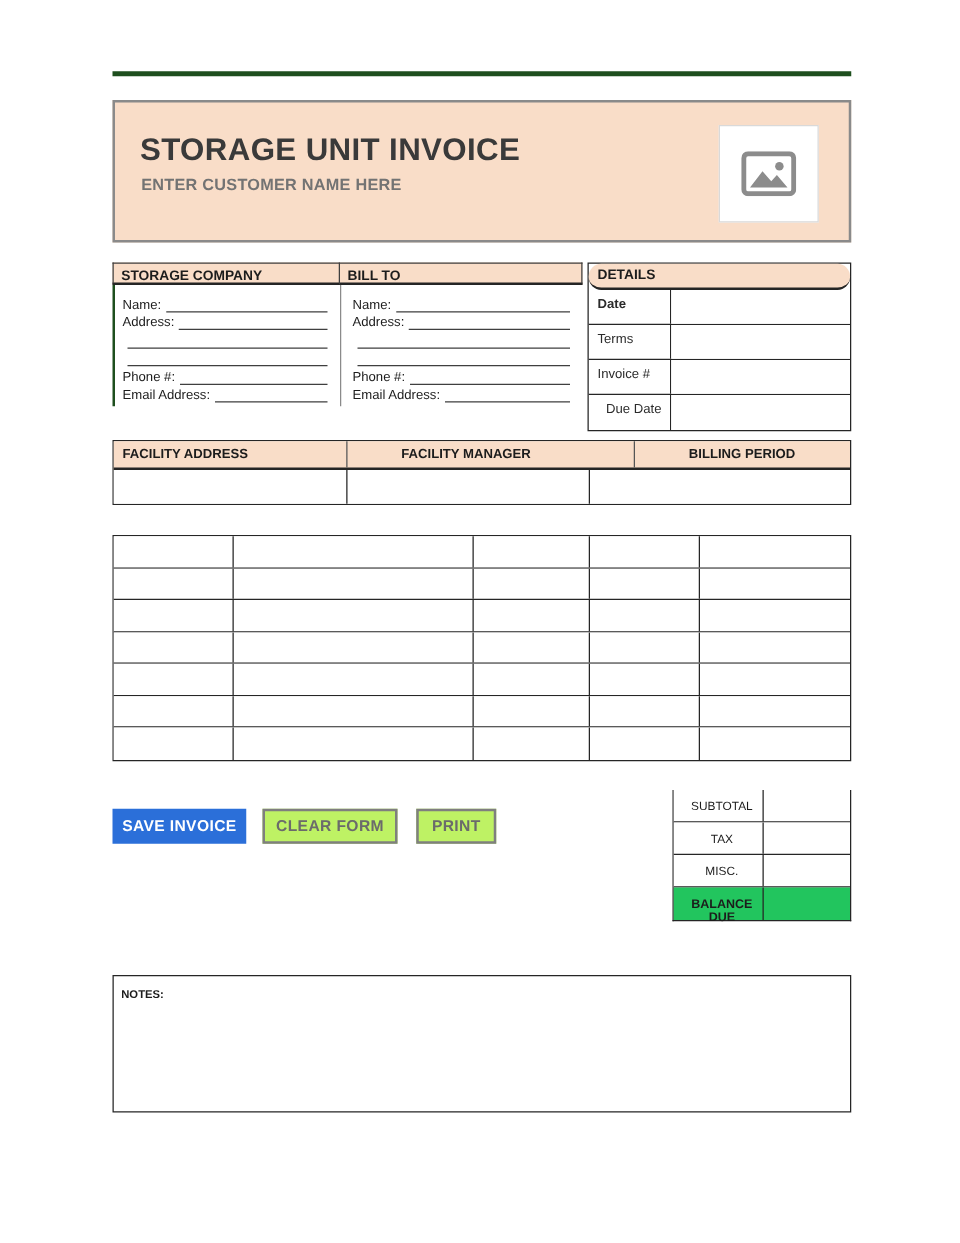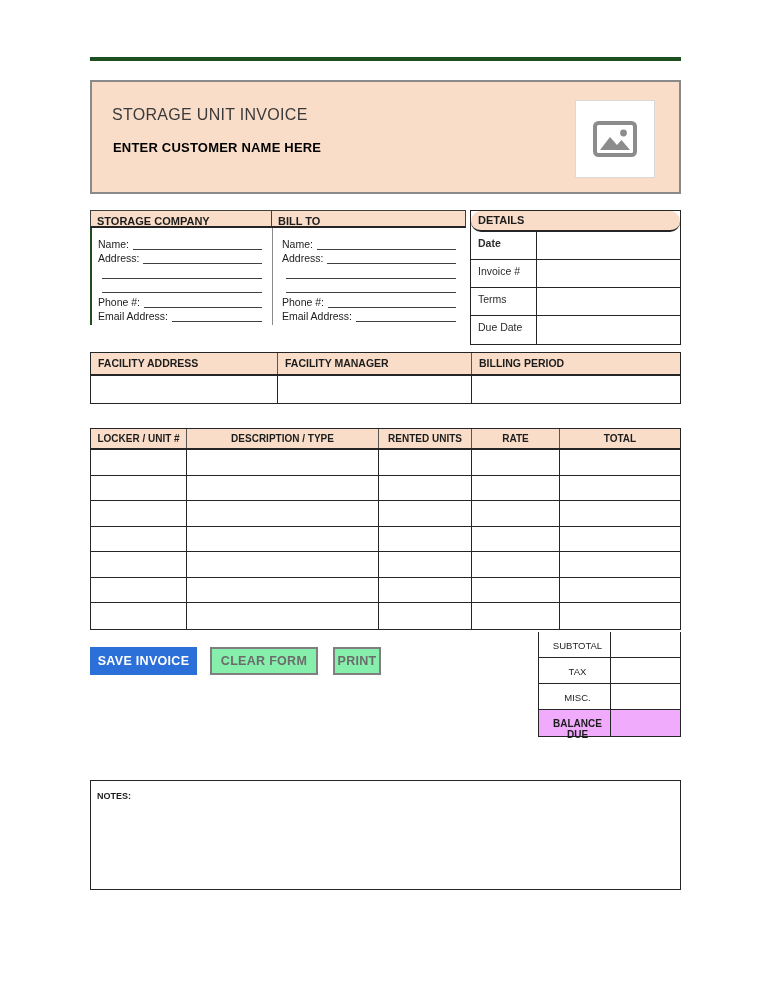--- a/index.html
+++ b/index.html
@@ -11,26 +11,26 @@
 
   
   .green-rule { position:absolute; left:90px; top:57px; width:591px; height:3.5px; background:#1e4f1e; }
 
   
   .header-box {
     position:absolute; left:90px; top:80px; width:591px; height:114px;
     background:#f9ddc8; border:2px solid #8a8a8a;
   }
   .header-title {
-    position:absolute; left:20px; top:24px; font-size:16px; font-weight:normal;
+    position:absolute; left:20px; top:24px; font-size:25px; font-weight:bold;
     color:#3a3a3a; letter-spacing:.3px; white-space:nowrap;
   }
   .header-subtitle {
     position:absolute; left:21px; top:58px; font-size:13px; font-weight:bold;
-    color:#000000; letter-spacing:.2px; white-space:nowrap;
+    color:#737373; letter-spacing:.2px; white-space:nowrap;
   }
   .logo-box {
     position:absolute; right:24px; top:18px; width:80px; height:78px;
     background:#ffffff; border:1px solid #d9d9d9;
     display:flex; align-items:center; justify-content:center;
   }
 
   
   .cb-table { position:absolute; left:90px; top:210px; width:376px; }
   .cb-head { display:flex; }
@@ -48,28 +48,28 @@
   .f-label { white-space:nowrap; padding-right:4px; line-height:11px; }
   .f-rule { flex:1; border-bottom:1px solid #3f3f3f; height:11px; }
 
   
   .details-table { position:absolute; left:470px; top:210px; width:211px; border:1.5px solid #252525; }
   .dt-head {
     height:21px; background:#f9ddc8; border-bottom:2px solid #252525;
     font-size:11px; font-weight:bold; padding:3px 7px; color:#1c1c1c;border-radius:10px;
   }
   .dt-row { display:flex; height:28px; border-bottom:1px solid #252525; }
-  .dt-row:last-child { border-bottom:none; }
+  .dt-row:last-child { border-bottom:none;text-align:center; }
   .dt-label { width:66px; border-right:1.5px solid #252525; font-size:10.5px; padding:5px 0 0 7px; }
   .dt-label.bold { font-weight:bold; }
   .dt-value { flex:1; background:#fff; }
 
   
   .facility-table { position:absolute; left:90px; top:352px; width:591px; border:1.5px solid #252525; }
-  .ft-head { display:flex; background:#f9ddc8; border-bottom:2px solid #252525; }
+  .ft-head { display:flex; background:#f9ddc8; border-bottom:2px solid #252525;gap:36px; }
   .ft-head-cell { height:21px; font-size:10.5px; font-weight:bold; padding:4px 7px; border-right:1px solid #555; color:#1c1c1c; }
   .ft-head-cell:last-child { border-right:none; }
   .ft-body { display:flex; height:27px; background:#fff; }
   .ft-cell { border-right:1px solid #252525; }
   .ft-cell:last-child { border-right:none; }
   .fc0 { width:187px; } .fc1 { width:194px; } .fc2 { flex:1; }
 
   
   .items-table { position:absolute; left:90px; top:428px; width:591px; border:1.5px solid #252525; }
   .it-head { display:flex; background:#f9ddc8; border-bottom:2px solid #252525; }
@@ -83,30 +83,30 @@
   .it-cell { border-right:1px solid #252525; }
   .it-cell:last-child { border-right:none; }
   .ic0 { width:96px; } .ic1 { width:192px; } .ic2 { width:93px; } .ic3 { width:88px; } .ic4 { flex:1; }
 
   
   .totals-table { position:absolute; left:538px; top:632px; width:143px; border:1.5px solid #252525; border-top:none;text-align:center; }
   .tot-row { display:flex; height:26px; border-bottom:1px solid #252525; background:#fff; }
   .tot-row:last-child { border-bottom:none; }
   .tot-label { width:72px; border-right:1.5px solid #252525; font-size:9.5px; padding:8px 0 0 6px; color:#1c1c1c; }
   .tot-value { flex:1; }
-  .tot-row.highlight { background:#f0abfc; }
+  .tot-row.highlight { background:#22c55e; }
   .tot-row.highlight .tot-label { font-weight:bold; font-size:10px; }
 
   
   .btn { position:absolute; top:647px; height:28px; font-family:"Liberation Sans", sans-serif;
          font-weight:bold; font-size:12.5px; letter-spacing:.3px; cursor:pointer; }
   .btn-save { left:90px; width:107px; background:#2b6fd9; color:#ffffff; border:none; }
-  .btn-secondary { background:#86efac; border:2px solid #7f7f7f; color:#6b6b6b; }
+  .btn-secondary { background:#bef264; border:2px solid #7f7f7f; color:#6b6b6b; }
   .btn-clear { left:210px; width:108px; }
-  .btn-print { left:333px; width:48px; }
+  .btn-print { left:333px; width:64px; }
 
   
   .notes-box { position:absolute; left:90px; top:780px; width:591px; height:110px;
                border:1.5px solid #252525; background:#fff; padding:4px 6px; }
   .notes-label { font-size:9px; font-weight:bold; color:#1c1c1c; }
 </style>
 </head>
 <body>
 
 <div class="page">
@@ -186,25 +186,25 @@
     </div>
   </div>
 
   <div class="details-table">
     <div class="dt-head">DETAILS</div>
     <div class="dt-row">
       <div class="dt-label bold">Date</div>
       <div class="dt-value"></div>
     </div>
     <div class="dt-row">
+      <div class="dt-label">Terms</div>
+      <div class="dt-value"></div>
+    </div>
+    <div class="dt-row">
       <div class="dt-label">Invoice #</div>
-      <div class="dt-value"></div>
-    </div>
-    <div class="dt-row">
-      <div class="dt-label">Terms</div>
       <div class="dt-value"></div>
     </div>
     <div class="dt-row">
       <div class="dt-label">Due Date</div>
       <div class="dt-value"></div>
     </div>
   </div>
 
   <div class="facility-table">
     <div class="ft-head">
@@ -213,27 +213,20 @@
       <div class="ft-head-cell fc2">BILLING PERIOD</div>
     </div>
     <div class="ft-body">
       <div class="ft-cell fc0"></div>
       <div class="ft-cell fc1"></div>
       <div class="ft-cell fc2"></div>
     </div>
   </div>
 
   <div class="items-table">
-    <div class="it-head">
-      <div class="it-head-cell ic0">LOCKER / UNIT #</div>
-      <div class="it-head-cell ic1">DESCRIPTION / TYPE</div>
-      <div class="it-head-cell ic2">RENTED UNITS</div>
-      <div class="it-head-cell ic3">RATE</div>
-      <div class="it-head-cell ic4">TOTAL</div>
-    </div>
     <div id="items-rows">
         <div class="it-row">
           <div class="it-cell ic0"></div>
           <div class="it-cell ic1"></div>
           <div class="it-cell ic2"></div>
           <div class="it-cell ic3"></div>
           <div class="it-cell ic4"></div>
         </div>
         <div class="it-row">
           <div class="it-cell ic0"></div>

